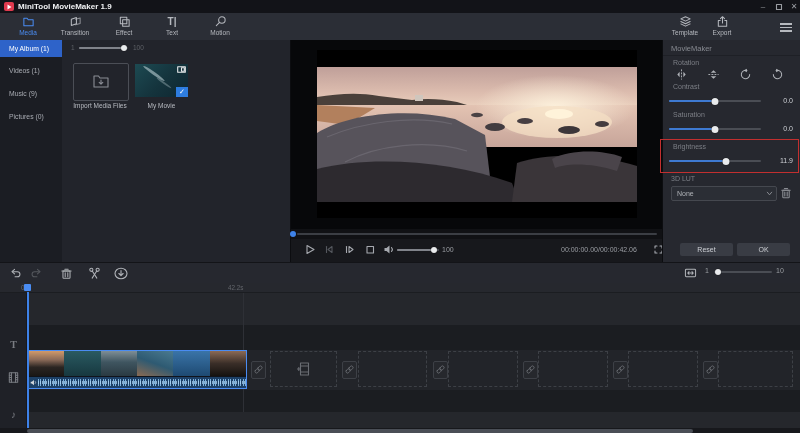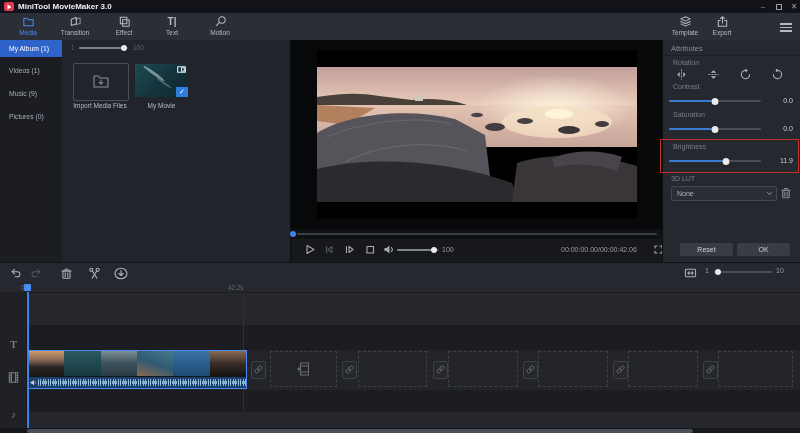--- a/index.html
+++ b/index.html
@@ -124,21 +124,21 @@
 <body>
 
 <div class="app">
 
   <div class="a titlebar">
     <span class="a logo">
       <svg width="5" height="6" viewBox="0 0 5 6">
           <path d="M0.5 0.5 L4.5 3 L0.5 5.5 Z" fill="#ffffff"></path>
         </svg>
     </span>
-    <span class="a apptitle">MiniTool MovieMaker 3.0</span>
+    <span class="a apptitle">MiniTool MovieMaker 1.9</span>
     <span class="a winbtn" style="left:757px;">–</span>
     <span class="a winbtn" style="left:773px;top:3px;">
       <svg class="ic" width="8" height="8" viewBox="0 0 8 8" style="margin:0 auto;">
           <rect x="1.5" y="1.5" width="5" height="5"></rect>
         </svg>
     </span>
     <span class="a winbtn" style="left:788px;">✕</span>
   </div>
 
   <div class="a tabbar">
@@ -330,21 +330,21 @@
       <span class="a timecode" style="left:270px;">00:00:00.00/00:00:42.06</span>
       <span class="a pbtn" style="left:363px;top:6px;">
         <svg class="ic" width="9" height="9" viewBox="0 0 9 9" stroke-width="1">
             <path d="M1 3 V1 H3 M6 1 H8 V3 M8 6 V8 H6 M3 8 H1 V6"></path>
           </svg>
       </span>
     </div>
   </div>
 
   <div class="a attrs">
-    <span class="a attr-h">Attributes</span>
+    <span class="a attr-h">MovieMaker</span>
     <div class="a attr-sep"></div>
 
     <span class="a attr-label" style="top:19px;">Rotation</span>
     <span class="a rot-ic" style="left:12px;">
       <svg width="13" height="13" viewBox="0 0 14 14">
           <path d="M5 4 L2.5 7 L5 10 Z" fill="currentColor"></path>
           <path d="M9 4 L11.5 7 L9 10 Z" fill="currentColor"></path>
           <line x1="7" y1="1.5" x2="7" y2="12.5" stroke="currentColor" stroke-width="1" stroke-dasharray="2 1.3"></line>
         </svg>
     </span>

